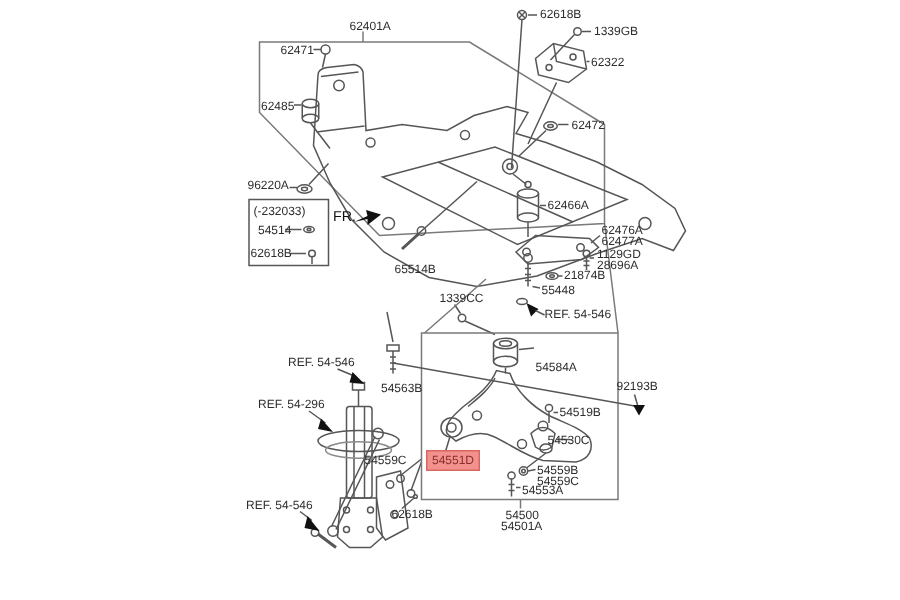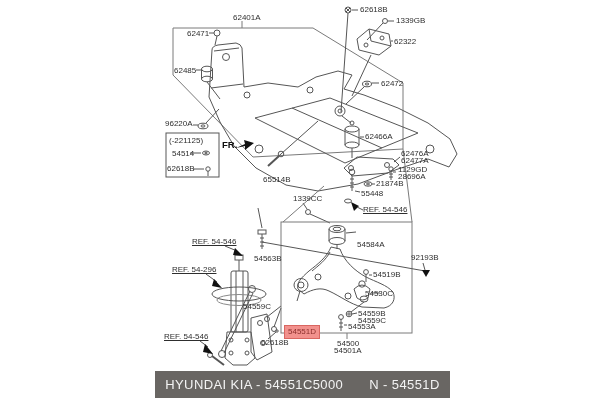--- a/index.html
+++ b/index.html
@@ -1,24 +1,24 @@
 <!DOCTYPE html>
 <html><head>
 <meta charset="utf-8">
 <style>
   html,body{margin:0;padding:0;background:#fff;}
   .stage{position:relative;width:600px;height:400px;background:#ffffff;overflow:hidden;
          font-family:"Liberation Sans", sans-serif;}
   svg.art{position:absolute;left:0;top:0;}
   .lbl{position:absolute;font-size:8px;line-height:9px;color:#2e2e2e;white-space:nowrap;
        letter-spacing:0;}
-  .ref{text-decoration:underline;}
-  .fr{font-weight:bold;font-size:9.5px;color:#111;}
+  .ref{}
+  .fr{font-weight:normal;font-size:9.5px;color:#111;}
   .red-lbl{position:absolute;font-size:8px;line-height:10px;padding:1px 3px;
-           background:#f2918d;border:1px solid #d96661;color:#8c2f2c;margin-top:25px;}
+           background:#f2918d;border:1px solid #d96661;color:#8c2f2c;}
   .footer{position:absolute;left:155px;top:371px;width:295px;height:27px;background:#696663;
           color:#f3f3f3;display:flex;align-items:center;justify-content:center;gap:26px;
           font-size:13px;letter-spacing:0.4px;}
 </style>
 </head>
 <body>
 
 <div class="stage">
 
 <svg class="art" width="600" height="400" viewBox="0 0 600 400" fill="none" stroke="#565656" stroke-width="1">
@@ -221,21 +221,21 @@
   <g>
     <path d="M262,242 L425,271 M423,263 L425,270"></path>
     <polygon points="422,270 430,270 426,277" fill="#111" stroke="none"></polygon>
   </g>
 </svg>
 
 <div class="lbl" style="left:233px;top:13px">62401A</div>
 <div class="lbl" style="left:187px;top:29px">62471</div>
 <div class="lbl" style="left:174px;top:66px">62485</div>
 <div class="lbl" style="left:165px;top:119px">96220A</div>
-<div class="lbl" style="left:169px;top:136px">(-221125)</div>
+<div class="lbl" style="left:169px;top:136px">(-232033)</div>
 <div class="lbl" style="left:172px;top:149px">54514</div>
 <div class="lbl" style="left:167px;top:164px">62618B</div>
 <div class="lbl fr" style="left:222px;top:140px">FR.</div>
 <div class="lbl" style="left:263px;top:175px">65514B</div>
 <div class="lbl" style="left:360px;top:5px">62618B</div>
 <div class="lbl" style="left:396px;top:16px">1339GB</div>
 <div class="lbl" style="left:394px;top:37px">62322</div>
 <div class="lbl" style="left:381px;top:79px">62472</div>
 <div class="lbl" style="left:365px;top:132px">62466A</div>
 <div class="lbl" style="left:401px;top:149px">62476A</div>
@@ -256,18 +256,14 @@
 <div class="lbl" style="left:357px;top:240px">54584A</div>
 <div class="lbl" style="left:411px;top:253px">92193B</div>
 <div class="lbl" style="left:373px;top:270px">54519B</div>
 <div class="lbl" style="left:365px;top:289px">54530C</div>
 <div class="lbl" style="left:358px;top:309px">54559B</div>
 <div class="lbl" style="left:358px;top:316px">54559C</div>
 <div class="lbl" style="left:348px;top:322px">54553A</div>
 <div class="lbl" style="left:337px;top:339px">54500</div>
 <div class="lbl" style="left:334px;top:346px">54501A</div>
 
-<div class="footer">
-  <span>HYUNDAI KIA - 54551C5000</span>
-  <span>N - 54551D</span>
+
 </div>
 
-</div>
-
 </body></html>

